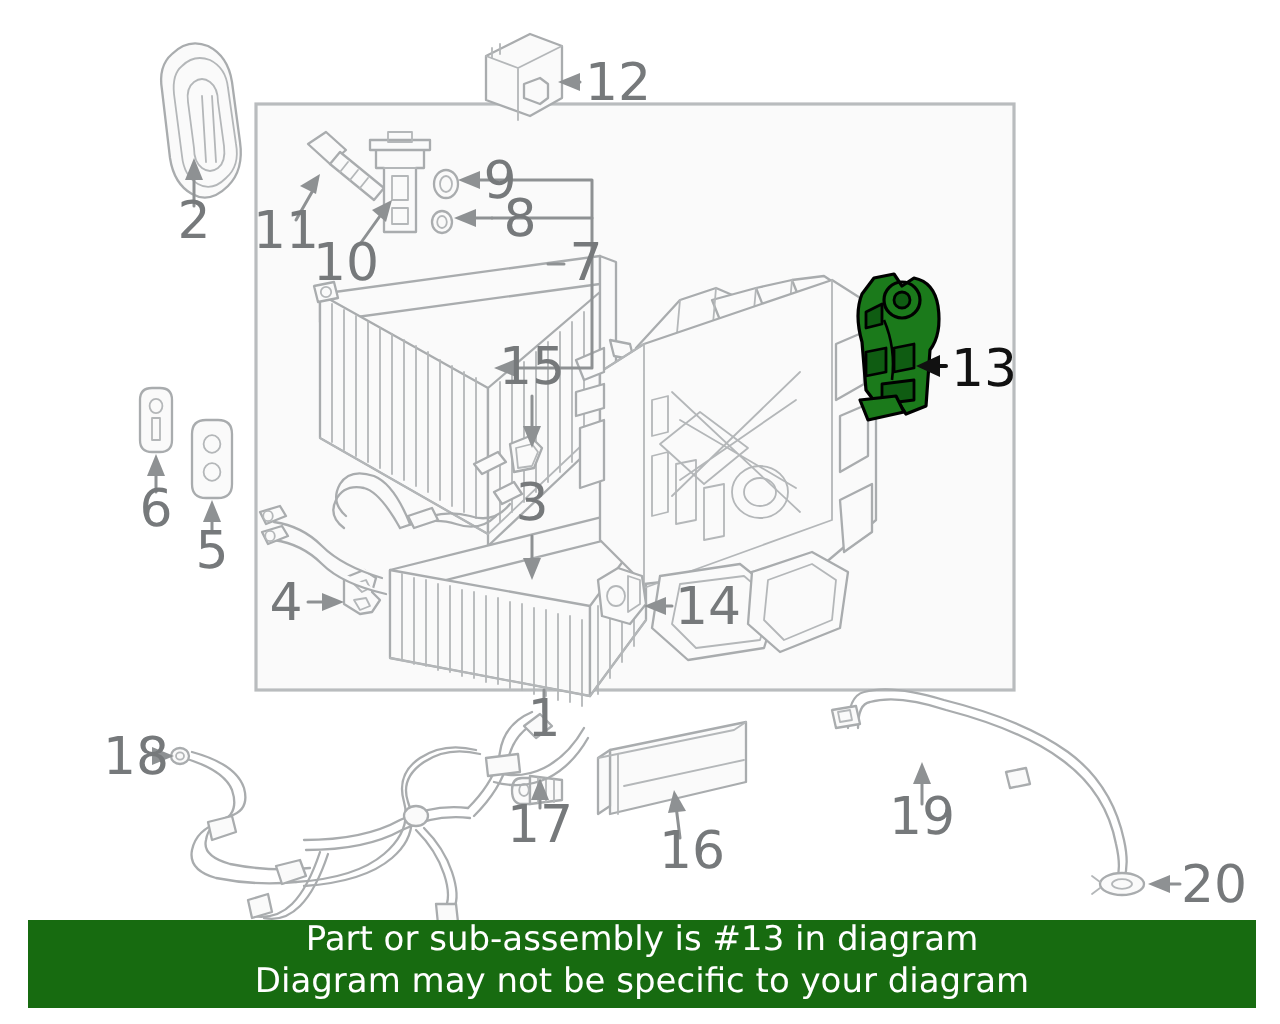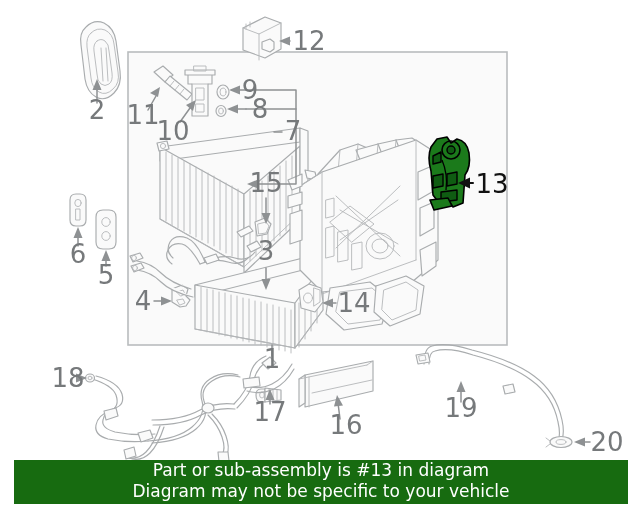--- a/index.html
+++ b/index.html
@@ -443,16 +443,16 @@
     <text class="callout-text" x="346" y="434" text-anchor="middle">16</text>
     <text class="callout-text" x="270" y="421" text-anchor="middle">17</text>
     <text class="callout-text" x="68" y="387" text-anchor="middle">18</text>
     <text class="callout-text" x="461" y="417" text-anchor="middle">19</text>
     <text class="callout-text" x="607" y="451" text-anchor="middle">20</text>
 
   </svg>
 
   <div id="banner">
     <div class="bline">Part or sub-assembly is #13 in diagram</div>
-    <div class="bline">Diagram may not be specific to your vehicle</div>
+    <div class="bline">Diagram may not be specific to your diagram</div>
   </div>
 
 </div>
 
 </body></html>

